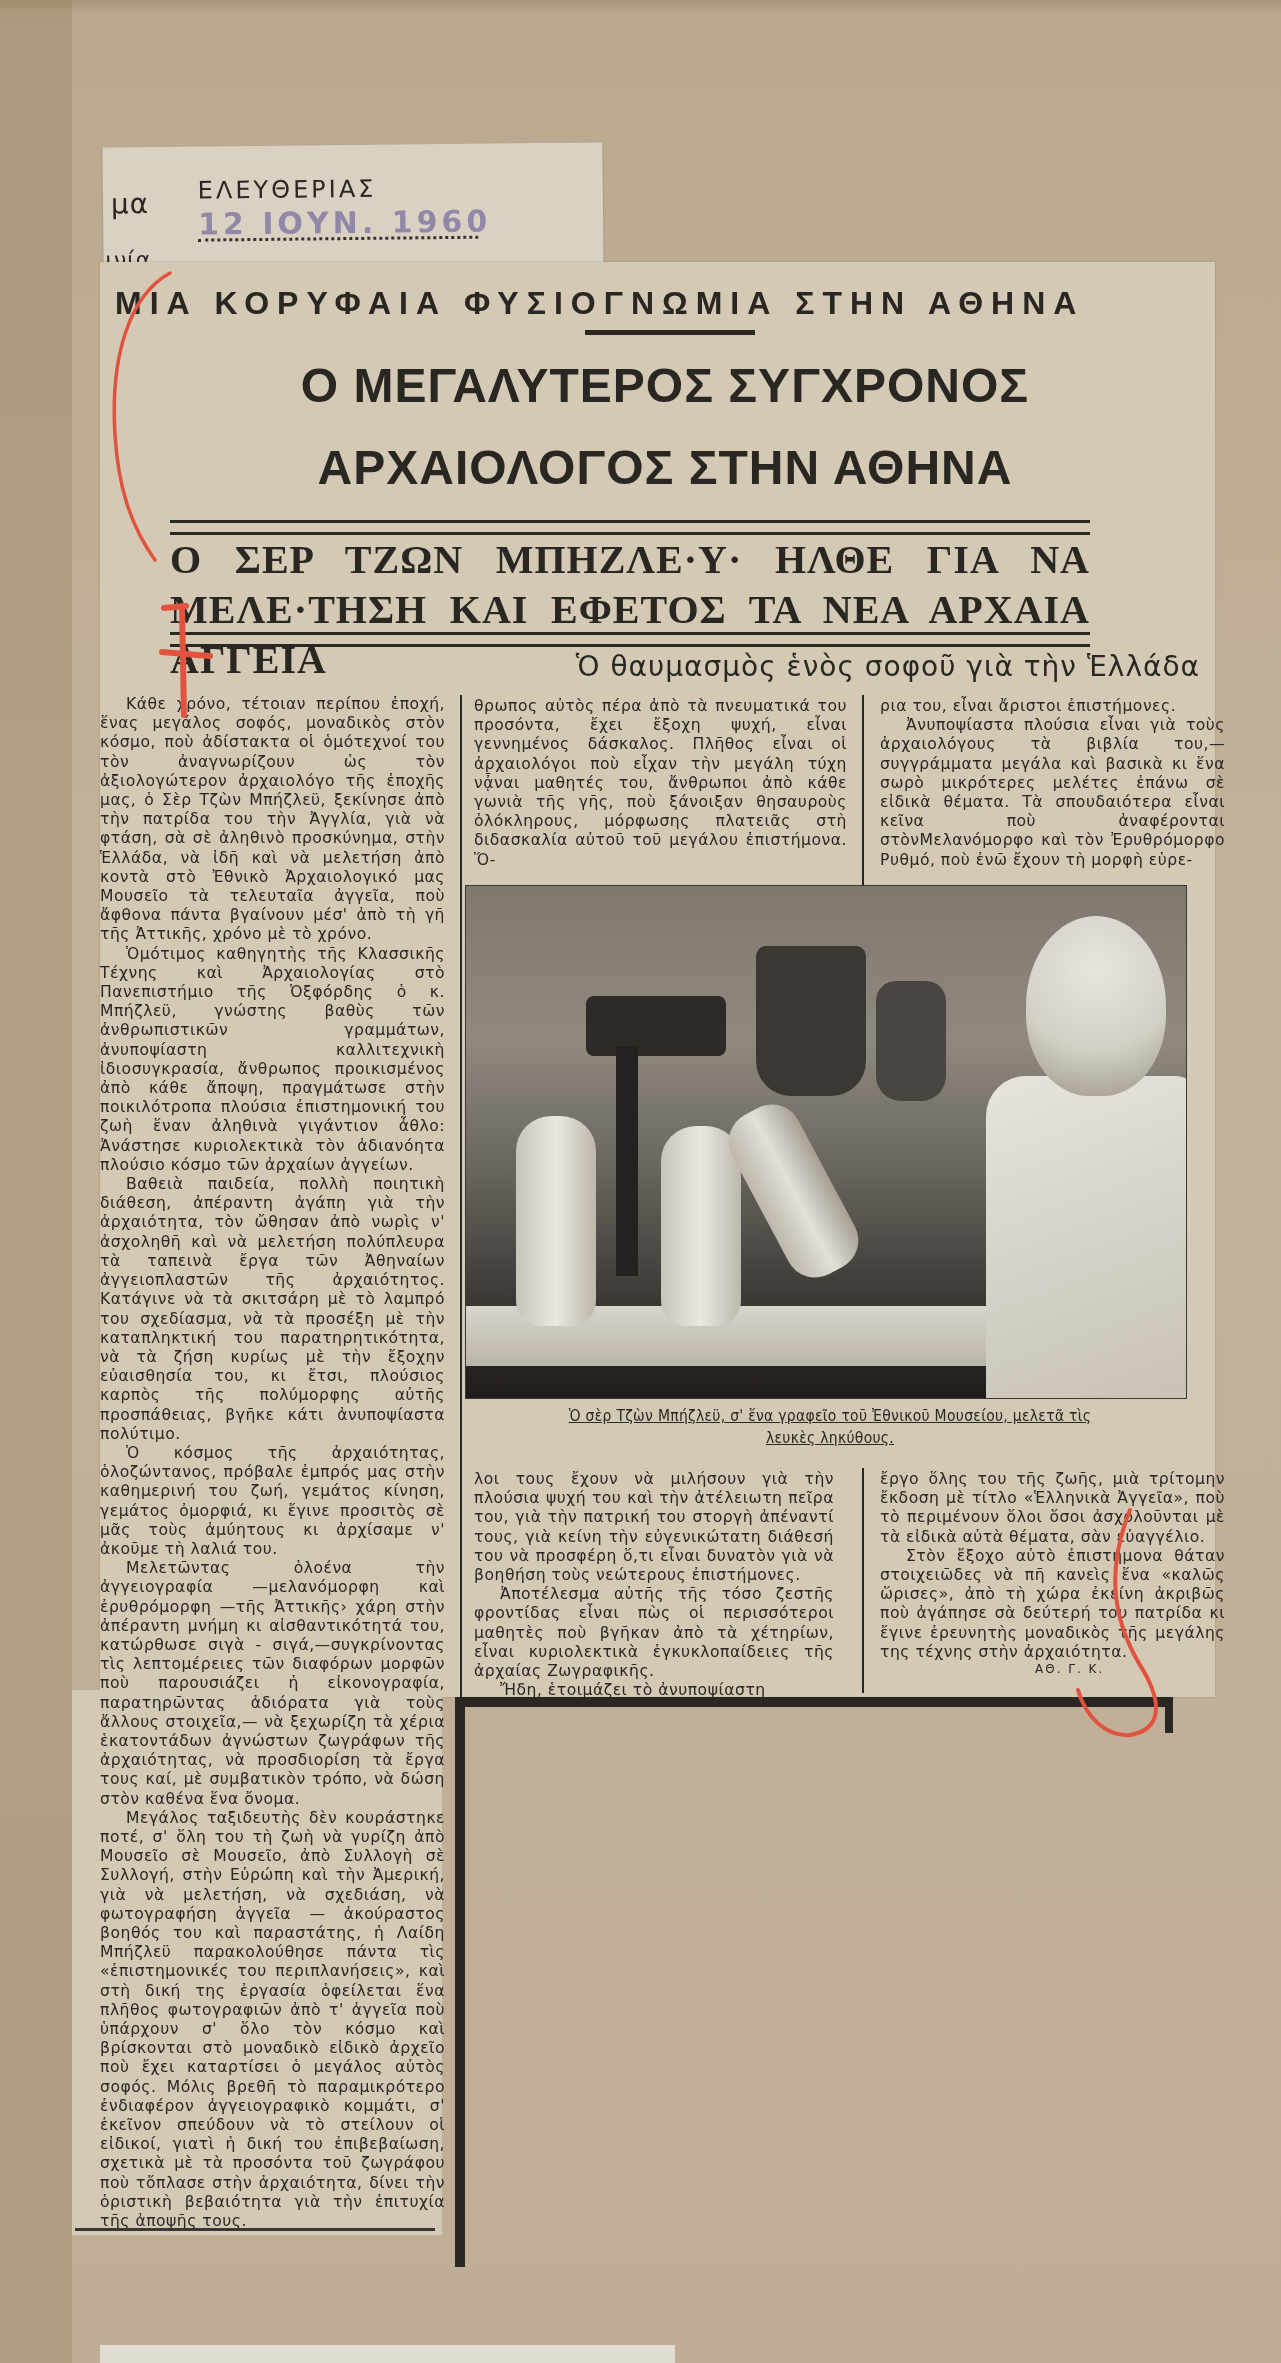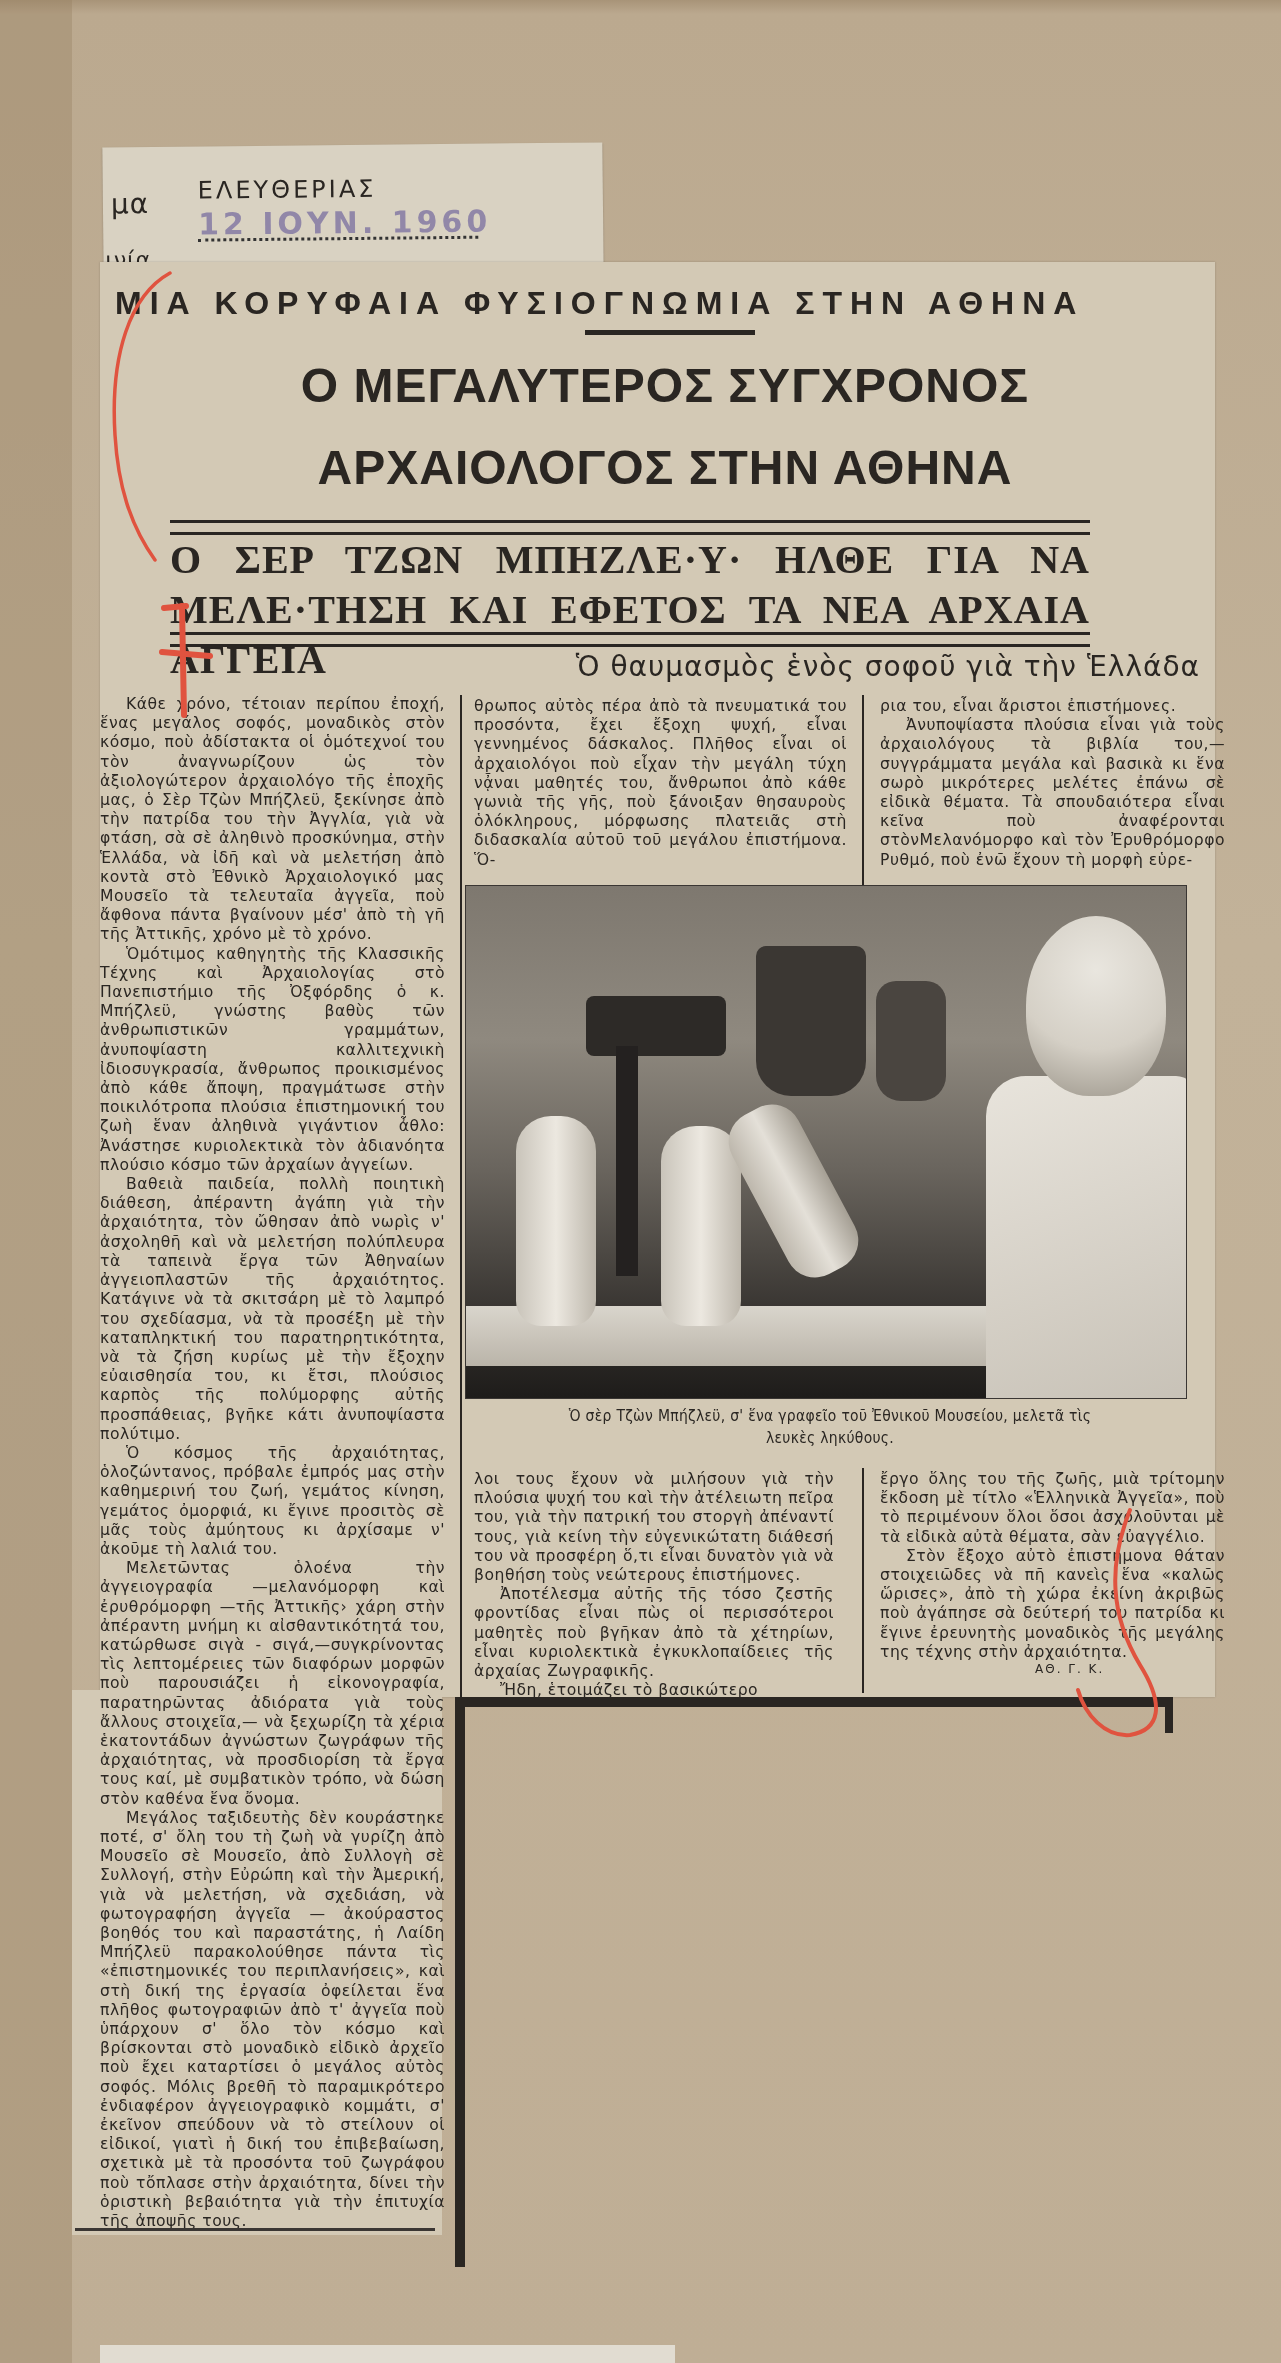--- a/index.html
+++ b/index.html
@@ -52,21 +52,21 @@
   .photo .lamp{position:absolute;left:120px;top:110px;width:140px;height:60px;background:#2d2a27;border-radius:8px;}
   .photo .lamp-post{position:absolute;left:150px;top:160px;width:22px;height:230px;background:#242120;}
   .photo .lek1{position:absolute;left:50px;top:230px;width:80px;height:210px;border-radius:35px 35px 25px 25px;
     background:linear-gradient(90deg,#c9c4ba,#ece8e0,#bdb7ac);}
   .photo .lek2{position:absolute;left:195px;top:240px;width:80px;height:200px;border-radius:35px 35px 25px 25px;
     background:linear-gradient(90deg,#c9c4ba,#ece8e0,#bdb7ac);}
   .photo .lek3{position:absolute;left:290px;top:215px;width:75px;height:180px;border-radius:30px;
     background:linear-gradient(90deg,#bdb7ac,#e4e0d8,#a59f94);transform:rotate(-28deg);}
   .photo .table{position:absolute;left:0;top:420px;width:560px;height:60px;background:linear-gradient(#d9d5cc,#bab4a9);}
   .caption{position:absolute;left:470px;top:1405px;width:720px;text-align:center;font-size:15.5px;line-height:22px;
-    font-family:"DejaVu Sans Condensed","DejaVu Sans",sans-serif;letter-spacing:0.3px;}
+    font-family:"DejaVu Sans Condensed","DejaVu Sans",sans-serif;letter-spacing:0.3px;text-decoration:underline;}
   .box-top{position:absolute;left:458px;top:1697px;width:715px;height:10px;background:#2a2622;}
   .box-left{position:absolute;left:455px;top:1697px;width:10px;height:570px;background:#2a2622;}
   .box-rightstub{position:absolute;left:1165px;top:1697px;width:8px;height:36px;background:#2a2622;}
   .signature{position:absolute;left:1035px;top:1662px;font-size:12px;letter-spacing:2px;}
   .redmark{position:absolute;pointer-events:none;}
   .bottom-slip{position:absolute;left:100px;top:2345px;width:575px;height:30px;background:#e1dcd1;}
   .clip-bottom-edge{position:absolute;left:75px;top:2228px;width:360px;height:3px;background:#3a3633;}
 </style>
 </head>
 <body>
@@ -135,21 +135,21 @@
 </div>
 
 <div class="caption">
   <div>Ὁ σὲρ Τζὼν Μπήζλεϋ, σ' ἕνα γραφεῖο τοῦ Ἐθνικοῦ Μουσείου, μελετᾶ τὶς</div>
   <div>λευκὲς ληκύθους.</div>
 </div>
 
 <div class="col col4">
   <p class="noind">λοι τους ἔχουν νὰ μιλήσουν γιὰ τὴν πλούσια ψυχή του καὶ τὴν ἀτέλειωτη πεῖρα του, γιὰ τὴν πατρική του στοργὴ ἀπέναντί τους, γιὰ κείνη τὴν εὐγενικώτατη διάθεσή του νὰ προσφέρη ὅ,τι εἶναι δυνατὸν γιὰ νὰ βοηθήση τοὺς νεώτερους ἐπιστήμονες.</p>
   <p>Ἀποτέλεσμα αὐτῆς τῆς τόσο ζεστῆς φροντίδας εἶναι πὼς οἱ περισσότεροι μαθητὲς ποὺ βγῆκαν ἀπὸ τὰ χέτηρίων, εἶναι κυριολεκτικὰ ἐγκυκλοπαίδειες τῆς ἀρχαίας Ζωγραφικῆς.</p>
-  <p>Ἤδη, ἑτοιμάζει τὸ βασικώτερο</p>
+  <p>Ἤδη, ἑτοιμάζει τὸ ἀνυποψίαστη</p>
 </div>
 
 <div class="vline" style="left:862px;top:1468px;height:225px;"></div>
 
 <div class="col col5">
   <p class="noind">ἔργο ὅλης του τῆς ζωῆς, μιὰ τρίτομην ἔκδοση μὲ τίτλο «Ἑλληνικὰ Ἀγγεῖα», ποὺ τὸ περιμένουν ὅλοι ὅσοι ἀσχολοῦνται μὲ τὰ εἰδικὰ αὐτὰ θέματα, σὰν εὐαγγέλιο.</p>
   <p>Στὸν ἔξοχο αὐτὸ ἐπιστήμονα θάταν στοιχειῶδες νὰ πῆ κανεὶς ἕνα «καλῶς ὥρισες», ἀπὸ τὴ χώρα ἐκείνη ἀκριβῶς ποὺ ἀγάπησε σὰ δεύτερή του πατρίδα κι ἔγινε ἐρευνητὴς μοναδικὸς τῆς μεγάλης της τέχνης στὴν ἀρχαιότητα.</p>
 </div>
 
 <div class="signature">ΑΘ. Γ. Κ.</div>

